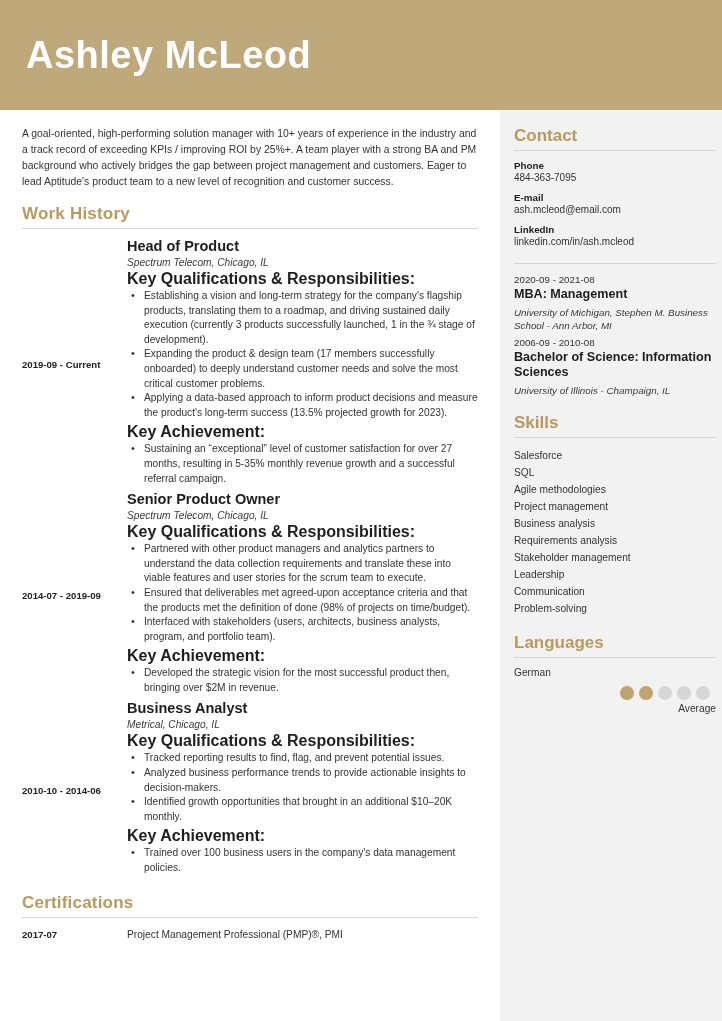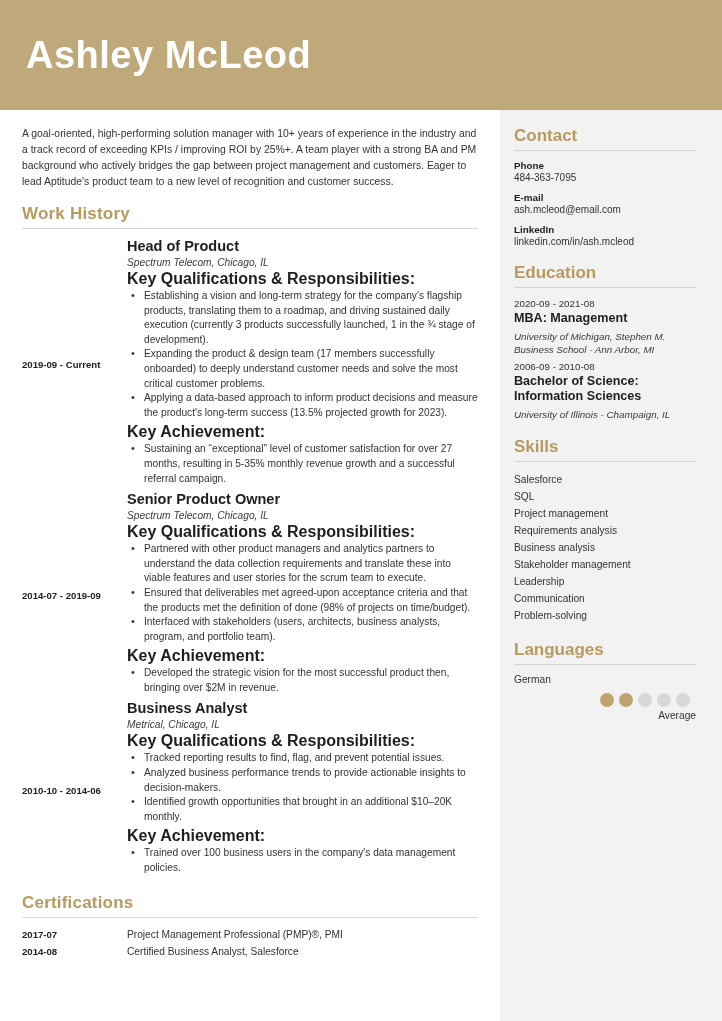--- a/index.html
+++ b/index.html
@@ -85,21 +85,21 @@
   .cert-date {
     width: 105px; flex: 0 0 105px;
     font-size: 9.6px; font-weight: bold; color: #222; line-height: 15px;
   }
   .cert-text { font-size: 10.2px; color: #333; line-height: 15px; }
 
   
   .side {
     position: absolute; left: 500px; top: 110px;
     width: 222px; height: 911px;
-    padding: 16px 26px 0 14px;
+    padding: 16px 6px 0 14px;
   }
   .side-head {
     font-size: 17px; color: #b79a5e; font-weight: bold;
     margin-bottom: 4px;
   }
   .side-rule { height: 1px; background: #d6d6d6; margin-bottom: 9px; }
   .side-block { margin-bottom: 16px; }
 
   .contact-label {
     font-size: 9.8px; font-weight: bold; color: #1e1e1e;
@@ -204,24 +204,20 @@
     </div>
 
     <div class="cert-block">
       <div class="sec-head">Certifications</div>
       <div class="sec-rule"></div>
       <div id="certs-container">
           <div class="cert-row">
             <div class="cert-date">2017-07</div>
             <div class="cert-text">Project Management Professional (PMP)®, PMI</div>
           </div>
-          <div class="cert-row">
-            <div class="cert-date">2014-08</div>
-            <div class="cert-text">Certified Business Analyst, Salesforce</div>
-          </div>
         </div>
     </div>
 
   </div>
 
   <div class="side">
 
     <div class="side-block">
       <div class="side-head">Contact</div>
       <div class="side-rule"></div>
@@ -229,21 +225,20 @@
           <div class="contact-label">Phone</div>
           <div class="contact-value">484-363-7095</div>
           <div class="contact-label">E-mail</div>
           <div class="contact-value">ash.mcleod@email.com</div>
           <div class="contact-label">LinkedIn</div>
           <div class="contact-value">linkedin.com/in/ash.mcleod</div>
         </div>
     </div>
 
     <div class="side-block">
-      <div class="side-head">Education</div>
       <div class="side-rule"></div>
       <div id="education-container">
           <div>
             <div class="edu-dates">2020-09 - 2021-08</div>
             <div class="edu-degree">MBA: Management</div>
             <div class="edu-school">University of Michigan, Stephen M. Business School - Ann Arbor, MI</div>
           </div>
           <div>
             <div class="edu-dates">2006-09 - 2010-08</div>
             <div class="edu-degree">Bachelor of Science: Information Sciences</div>
@@ -251,23 +246,24 @@
           </div>
         </div>
     </div>
 
     <div class="side-block">
       <div class="side-head">Skills</div>
       <div class="side-rule"></div>
       <div id="skills-container">
           <div class="skill-item">Salesforce</div>
           <div class="skill-item">SQL</div>
+          <div class="skill-item">Agile methodologies</div>
           <div class="skill-item">Project management</div>
+          <div class="skill-item">Business analysis</div>
           <div class="skill-item">Requirements analysis</div>
-          <div class="skill-item">Business analysis</div>
           <div class="skill-item">Stakeholder management</div>
           <div class="skill-item">Leadership</div>
           <div class="skill-item">Communication</div>
           <div class="skill-item">Problem-solving</div>
         </div>
     </div>
 
     <div class="side-block">
       <div class="side-head">Languages</div>
       <div class="side-rule"></div>

